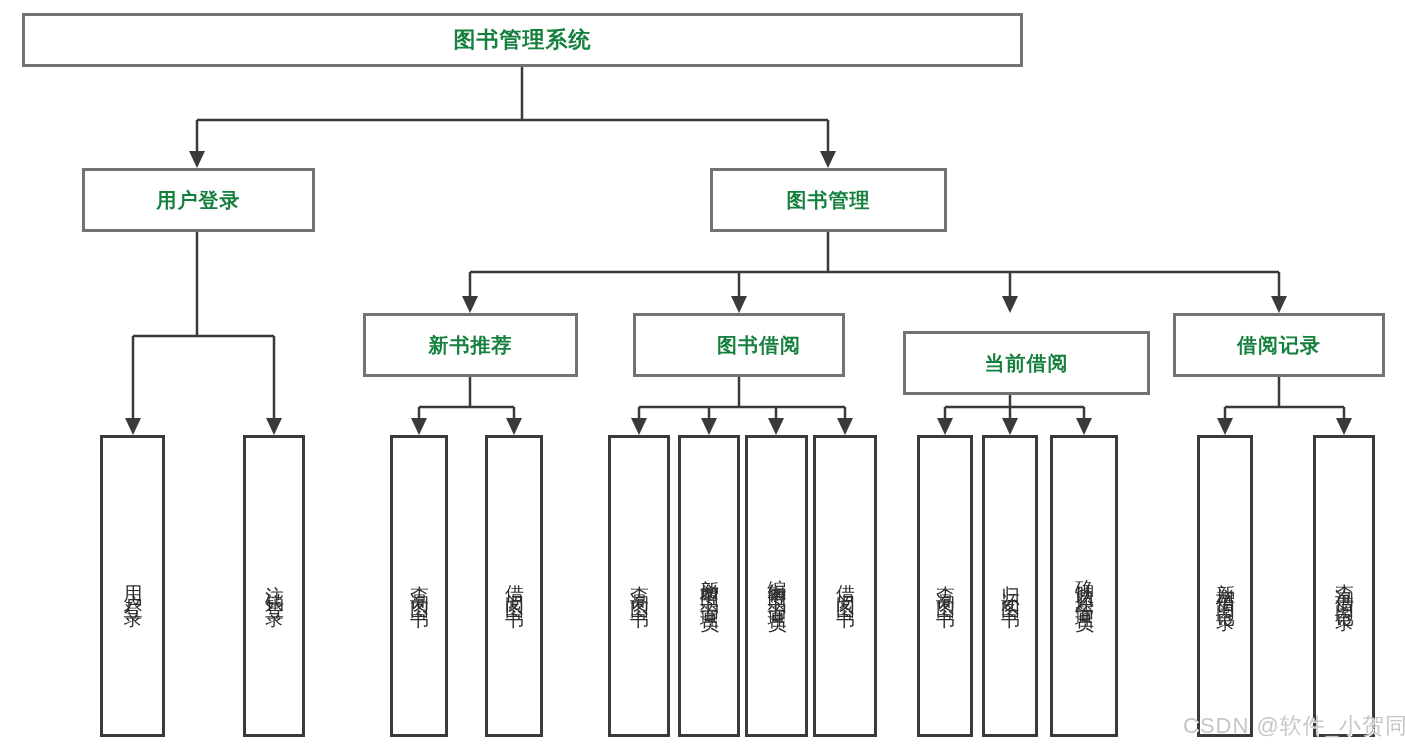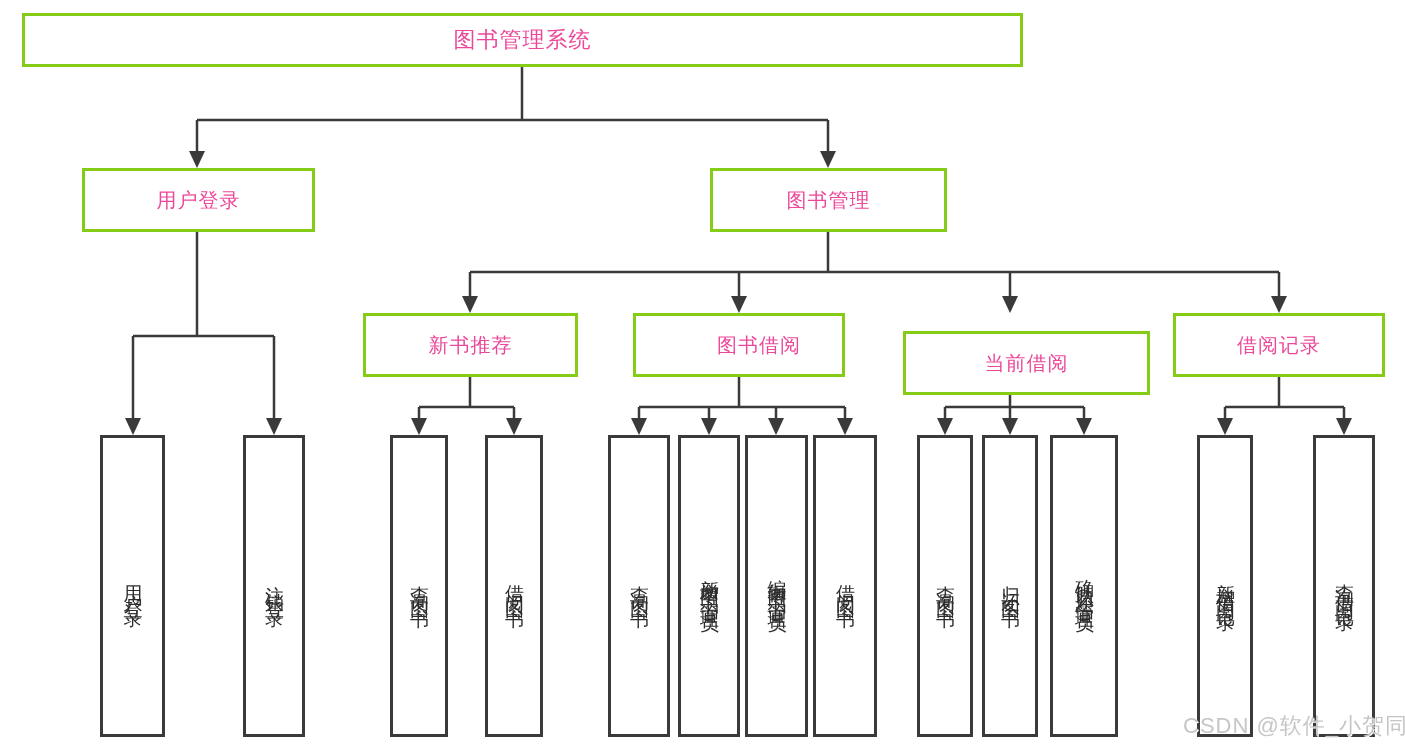--- a/index.html
+++ b/index.html
@@ -13,29 +13,30 @@
   }
   .connectors {
     position: absolute;
     left: 0; top: 0;
     width: 1405px; height: 747px;
     z-index: 1;
   }
   .hbox {
     position: absolute;
     box-sizing: border-box;
-    border: 3px solid #84cc16;
+    border: 3px solid #737373;
     background: #ffffff;
     display: flex;
     align-items: center;
     justify-content: center;
     font-size: 20px;
-    color: #ec4899;
+    color: #15803d;
     letter-spacing: 1px;
     z-index: 2;
+    font-weight: bold;
   }
   .vbox {
     position: absolute;
     box-sizing: border-box;
     border: 3px solid #3a3a3a;
     background: #ffffff;
     display: flex;
     align-items: center;
     justify-content: center;
     writing-mode: vertical-lr;

